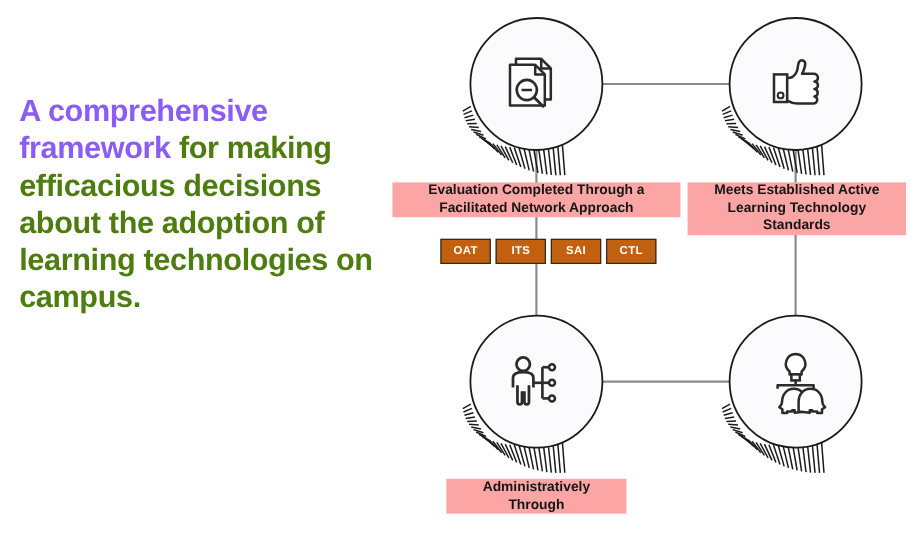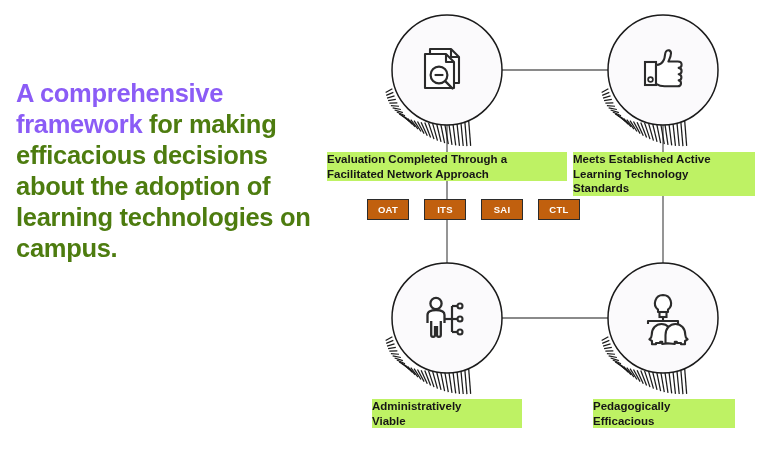--- a/index.html
+++ b/index.html
@@ -43,26 +43,26 @@
   }
   #diagram svg {
     position: absolute;
     left: 0;
     top: 0;
   }
 
   
   .node-label {
     position: absolute;
-    text-align: left;
+    text-align: center;
     font-size: 11.5px;
     line-height: 14.5px;
     font-weight: 700;
     color: #161616;
-    background: #bef264;
+    background: #fca5a5;
     white-space: pre-line;
   }
   #label-eval {
     left: 327px;
     top: 152px;
     width: 240px;
   }
   #label-meets {
     left: 573px;
     top: 152px;
@@ -78,21 +78,21 @@
     top: 399px;
     width: 142px;
   }
 
   
   #tags {
     position: absolute;
     left: 367px;
     top: 199px;
     display: flex;
-    gap: 15px;
+    gap: 4px;
     align-items: center;
   }
   .tag {
     width: 42px;
     height: 21px;
     background: #C1600E;
     border: 1.3px solid #2b2b2b;
     color: #ffffff;
     font-size: 9.5px;
     font-weight: 700;
@@ -313,23 +313,21 @@
       </g>
     </g>
   </svg>
 
   <div class="node-label" id="label-eval">Evaluation Completed Through a
 Facilitated Network Approach</div>
   <div class="node-label" id="label-meets">Meets Established Active
 Learning Technology
 Standards</div>
   <div class="node-label" id="label-admin">Administratively
-Viable</div>
-  <div class="node-label" id="label-pedag">Pedagogically
-Efficacious</div>
+Through</div>
 
   <div id="tags">
     <div class="tag">OAT</div>
     <div class="tag">ITS</div>
     <div class="tag">SAI</div>
     <div class="tag">CTL</div>
   </div>
 
 </div>
 

